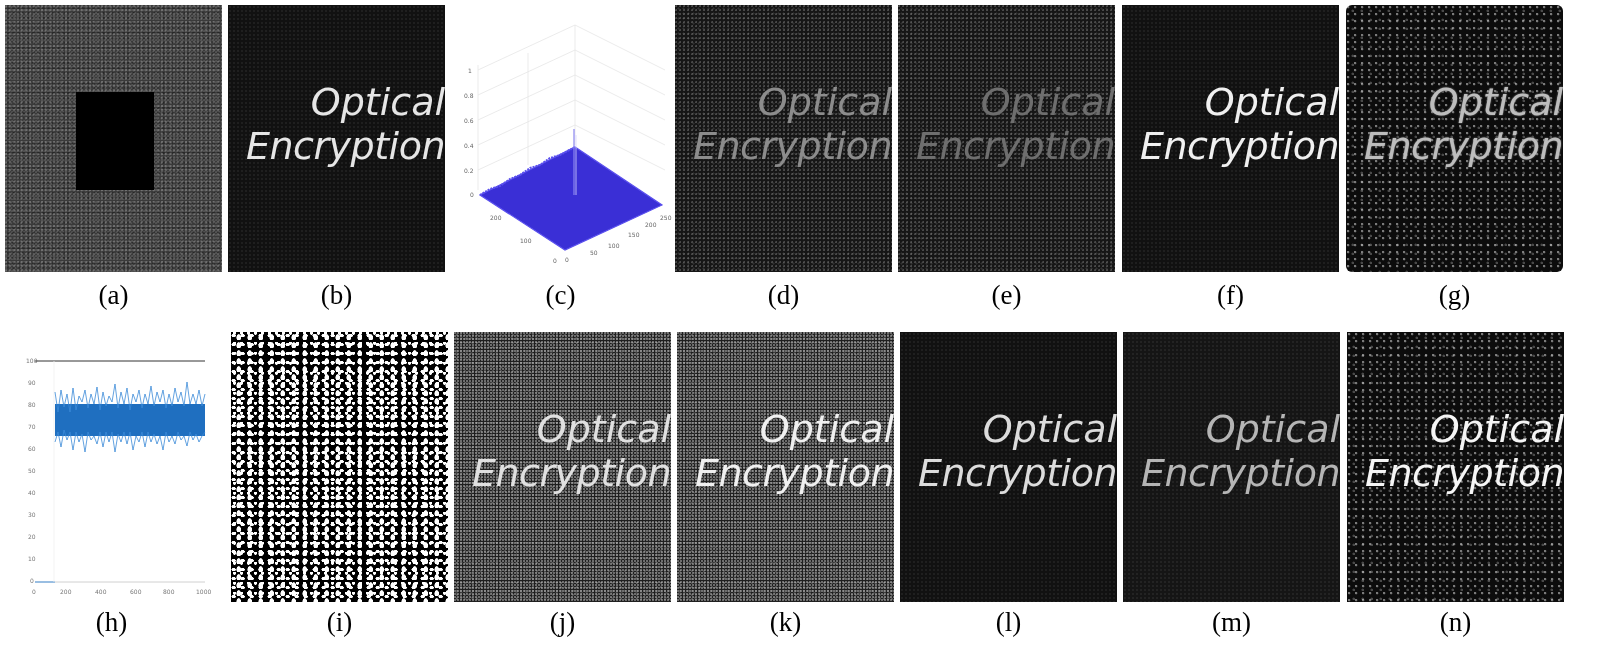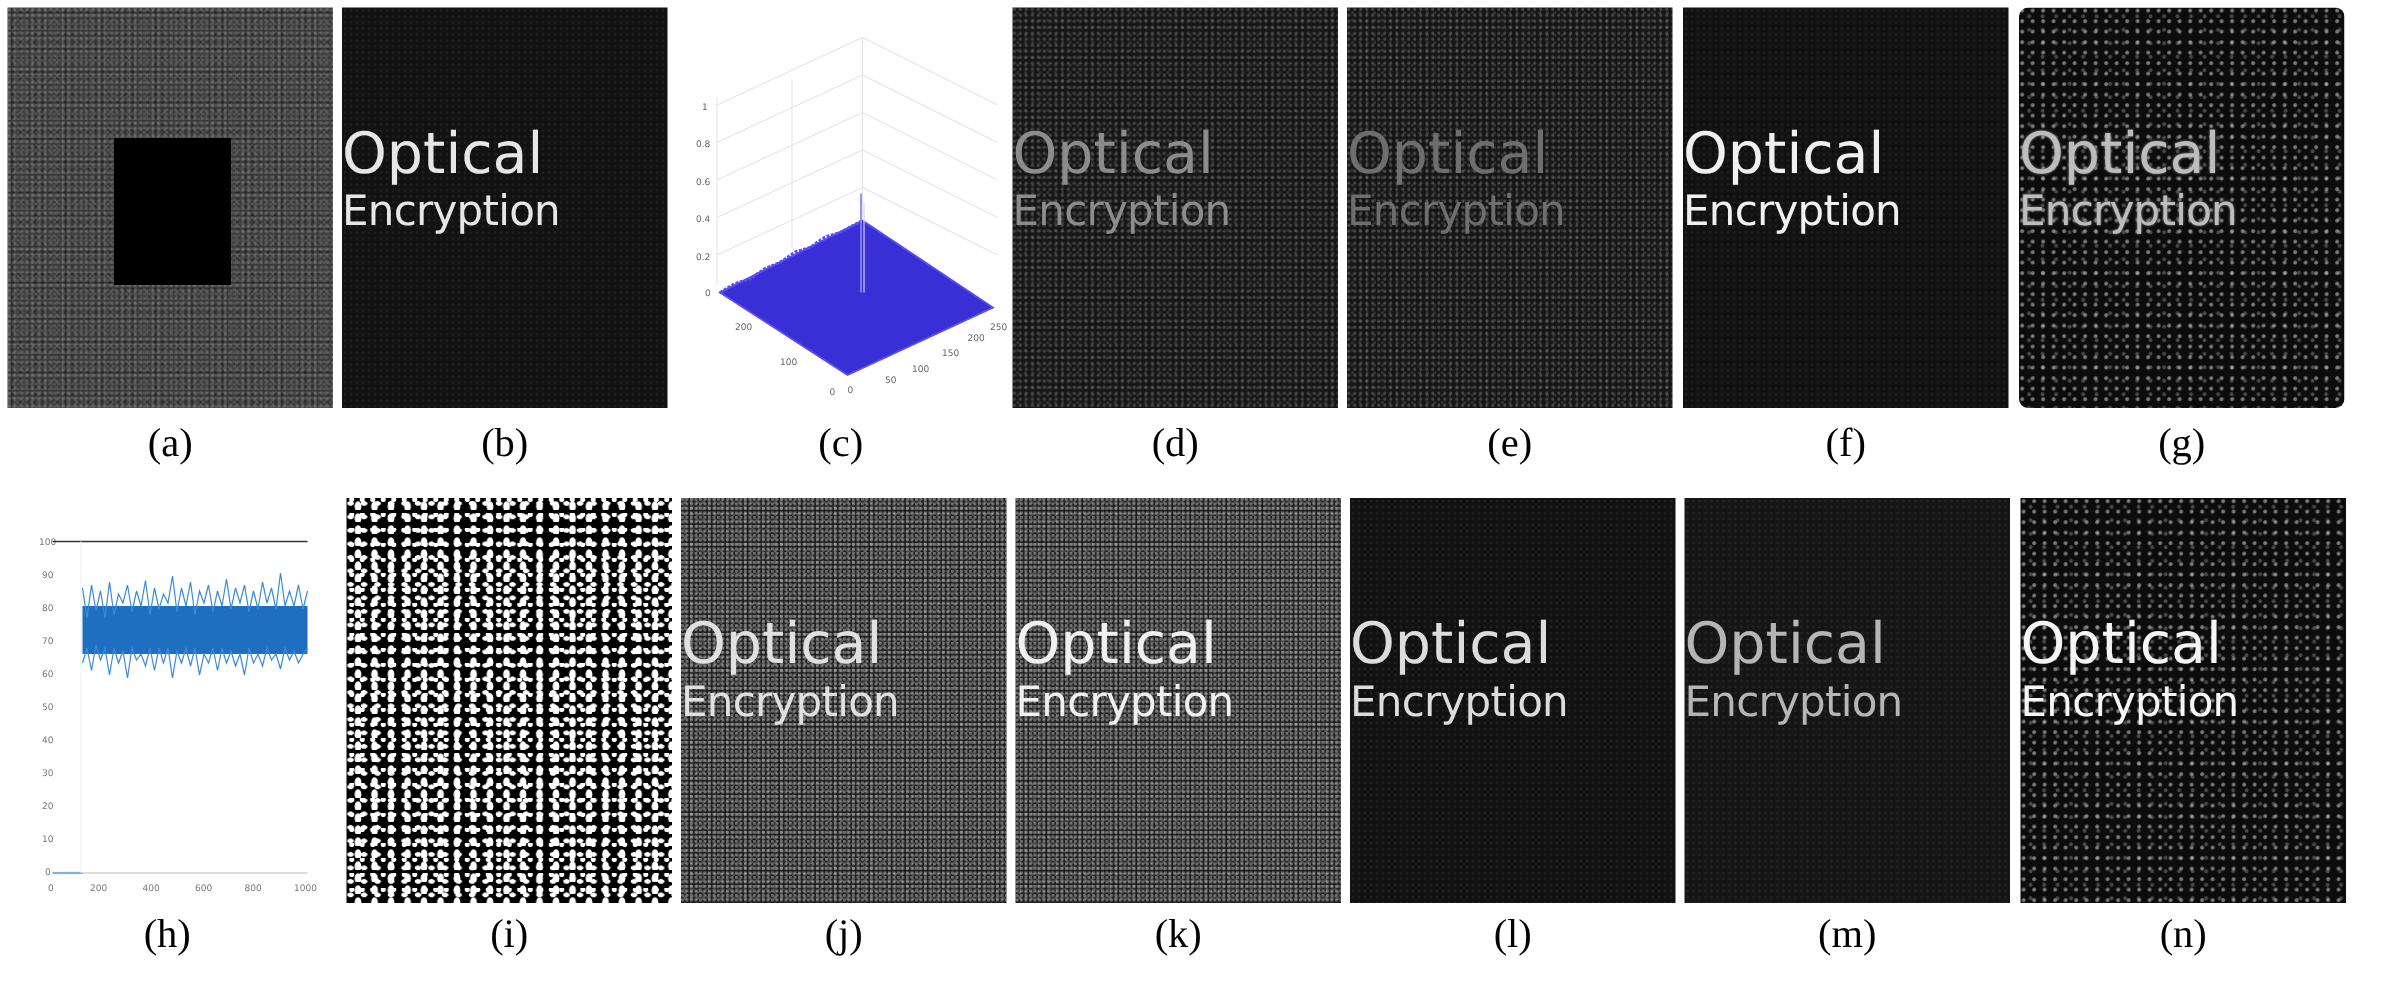--- a/index.html
+++ b/index.html
@@ -1,25 +1,25 @@
 <!DOCTYPE html>
 <html><head>
 <meta charset="utf-8">
 <style>
   html, body { margin: 0; padding: 0; background: #ffffff; }
   body { width: 1600px; height: 659px; position: relative; overflow: hidden;
          font-family: "Liberation Serif", serif; }
   .panel { position: absolute; overflow: hidden; }
   .caption { position: absolute; width: 217px; text-align: center;
              font-family: "Liberation Serif", serif; font-size: 27px; color: #000; }
-  .ot { position: absolute; left: 0; right: 0; text-align: left;
+  .ot { position: absolute; left: 0; right: 0; text-align: right;
         font-family: "DejaVu Sans", sans-serif; font-weight: normal; line-height: 1;
-        white-space: nowrap; }
+        white-space: nowrap; font-style: italic; }
   .ot .l1 { display: block; font-size: 38px; }
-  .ot .l2 { display: block; font-size: 28px; margin-top: 6px; letter-spacing: -0.5px; }
+  .ot .l2 { display: block; font-size: 38px; margin-top: 6px; letter-spacing: -0.5px; }
   
   .noise-gray { background-color: #3a3a3a;
     background-image:
       radial-gradient(circle at 20% 30%, rgba(255,255,255,0.18) 0 1px, transparent 1.5px),
       radial-gradient(circle at 70% 60%, rgba(0,0,0,0.35) 0 1px, transparent 1.5px),
       radial-gradient(circle at 40% 80%, rgba(255,255,255,0.12) 0 1px, transparent 1.5px);
     background-size: 4px 4px, 5px 5px, 3px 3px; }
   .noise-dark { background-color: #161616;
     background-image:
       radial-gradient(circle at 30% 30%, rgba(255,255,255,0.22) 0 0.8px, transparent 1.3px),

